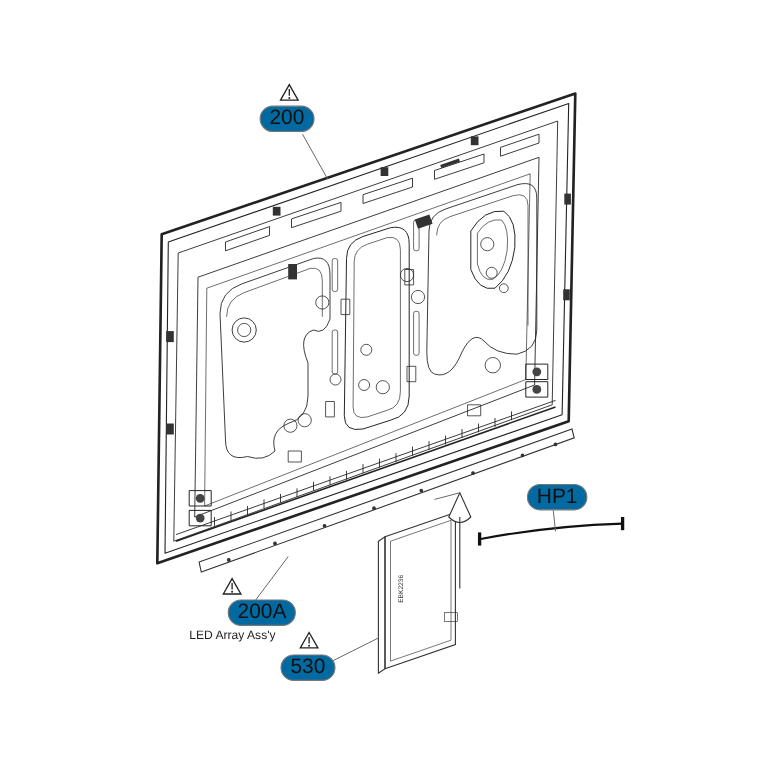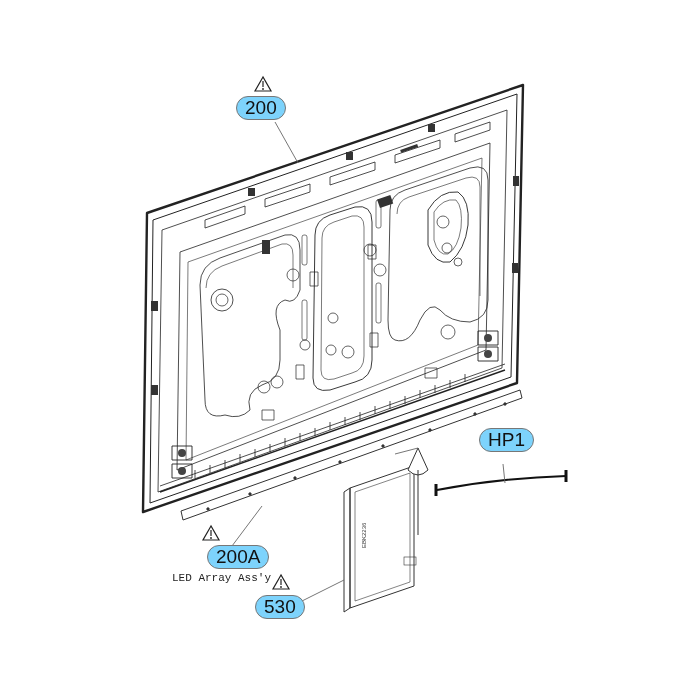--- a/index.html
+++ b/index.html
@@ -1,19 +1,19 @@
 <!DOCTYPE html>
 <html><head>
 <meta charset="utf-8">
 <style>
   html, body { margin:0; padding:0; background:#ffffff; }
   body { width:700px; height:700px; position:relative; overflow:hidden; font-family:"Liberation Sans", sans-serif; }
   svg.drawing { position:absolute; left:0; top:0; }
   .callout { position:absolute; display:flex; flex-direction:column; align-items:center; }
-  .bubble { border:1.3px solid #777; border-radius:14px; padding:0 8px; font-size:19px; line-height:22px; color:#111; background:#7dd3fc; white-space:nowrap; }
+  .bubble { border:1.3px solid #777; border-radius:14px; padding:0 8px; font-size:19px; line-height:22px; color:#111; background:#0369a1; white-space:nowrap; }
   .caption { position:absolute; font-size:11px; color:#222; white-space:nowrap; }
 </style>
 </head>
 <body>
 
 <svg class="drawing" width="700" height="700" viewBox="0 0 700 700">
 
   <g fill="none" stroke="#222" stroke-linejoin="round">
     <polygon points="147,213 523,85 517,383 143,512" stroke-width="2.4"></polygon>
     <polygon points="153,220 517,94 511,377 150,503" stroke-width="1"></polygon>
@@ -160,21 +160,21 @@
   </g>
 </svg>
 
 <div class="callout" style="left:236px; top:96px;">
   <span class="bubble">200</span>
 </div>
 
 <div class="callout" style="left:180px; top:545px;padding-left:27px;">
   <span class="bubble">200A</span>
 </div>
-<div class="caption" style="left:172px; top:572px;font-family:Liberation Mono, monospace;">LED Array Ass'y</div>
+<div class="caption" style="left:172px; top:572px;">LED Array Ass'y</div>
 
 <div class="callout" style="left:255px; top:595px;justify-content:flex-end;">
   <span class="bubble">530</span>
 </div>
 
-<div class="callout" style="left:479px; top:428px;text-align:center;">
+<div class="callout" style="left:479px; top:440px;text-align:center;">
   <span class="bubble">HP1</span>
 </div>
 
 </body></html>

